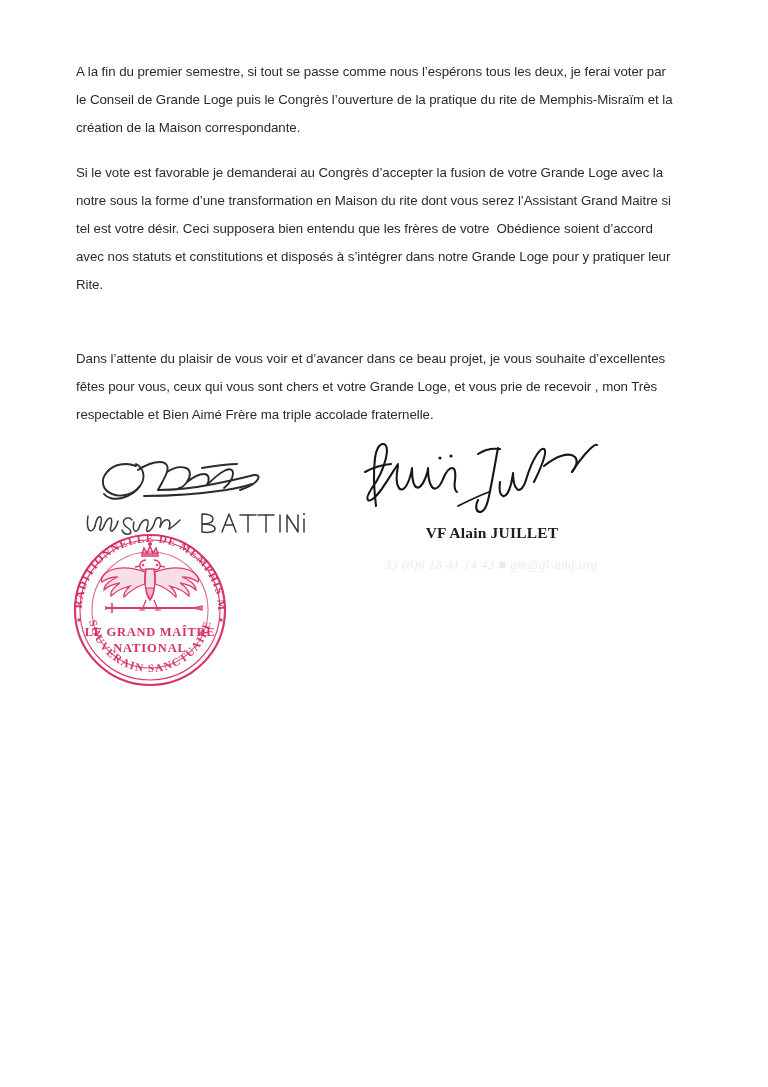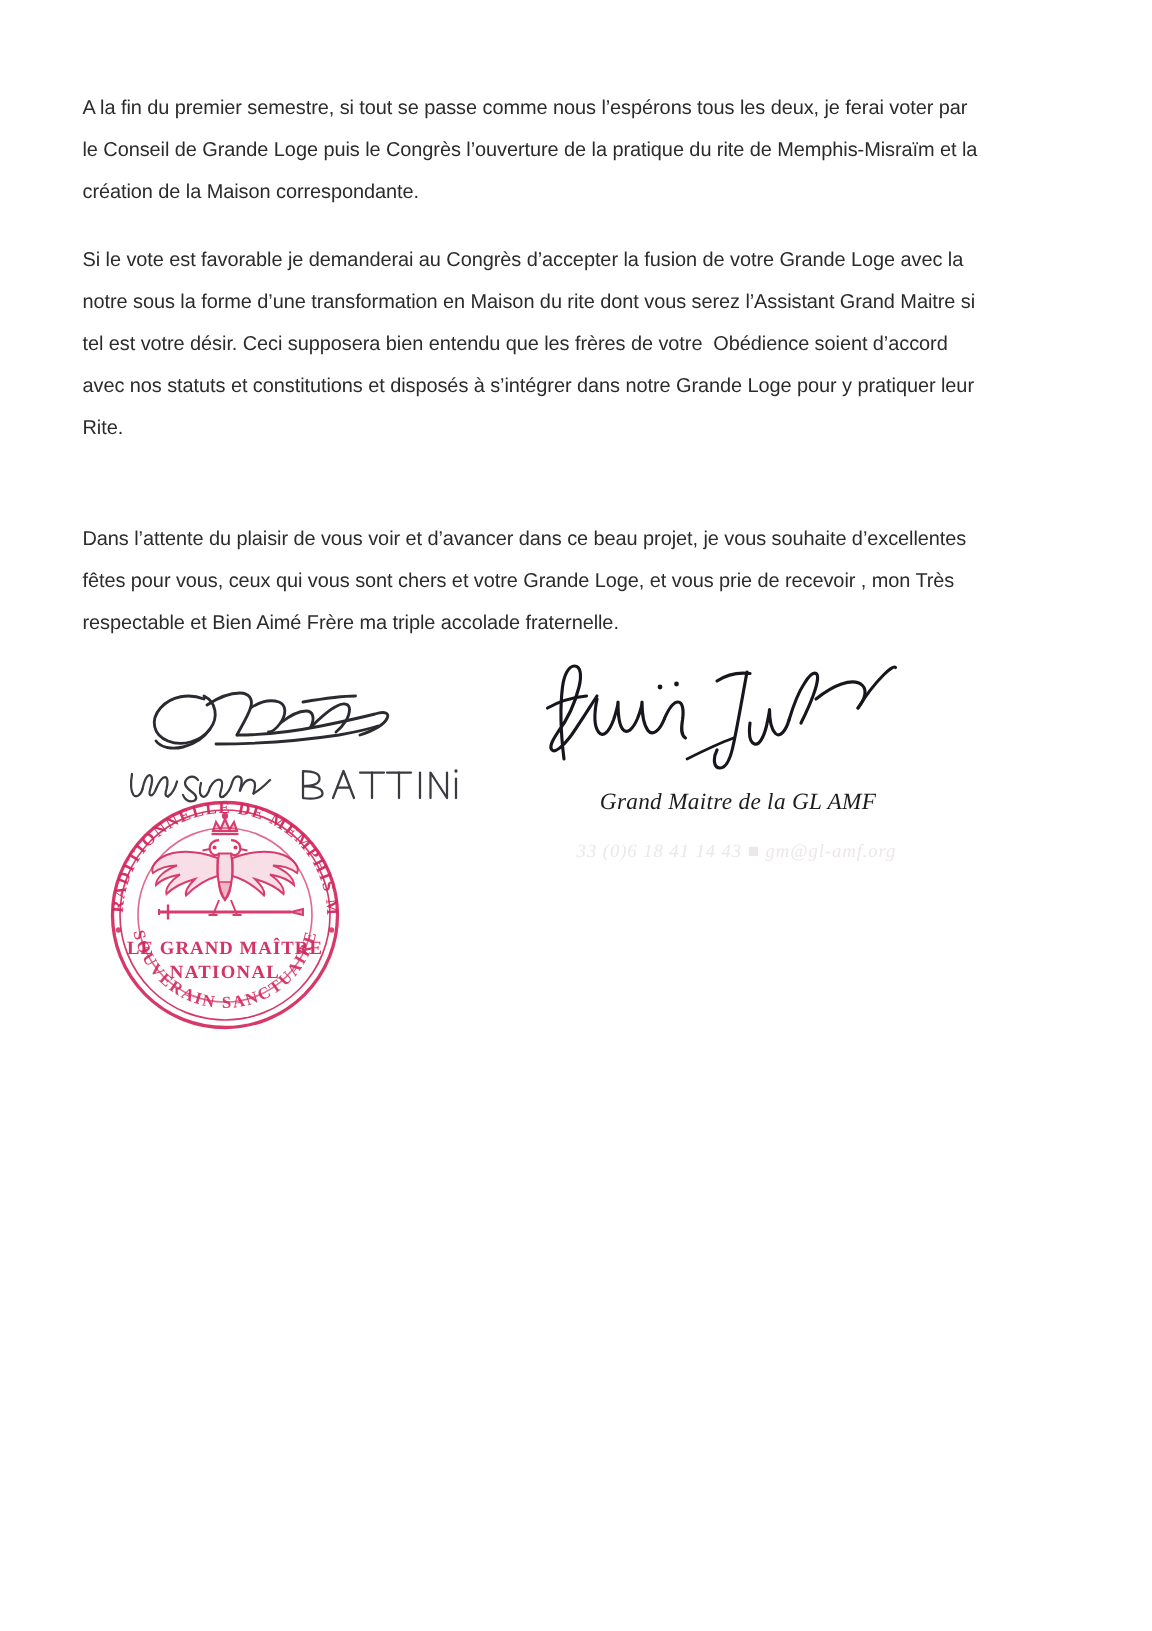--- a/index.html
+++ b/index.html
@@ -12,21 +12,21 @@
   }
   .page {
     position: relative;
     width: 768px;
     height: 1087px;
     background: #ffffff;
     overflow: hidden;
   }
   .letter-body {
     position: absolute;
-    left: 55px;
+    left: 76px;
     top: 58px;
     width: 600px;
   }
   .para {
     font-family: "Liberation Sans", sans-serif;
     font-size: 13.3px;
     line-height: 28px;
     color: #2b2b2b;
     text-align: left;
     margin: 0 0 17px 0;
@@ -146,21 +146,21 @@
 
         <path d="M152 50 C151 58 152 63 155 64 C158 65 161 60 163 52 C164 47 165 43 165 41 C165 48 166 54 169 57 C172 60 176 55 178 48"></path>
         <path d="M178 48 C181 38 184 30 188 24 C191 19 194 16 196 17 C198 18 197 24 194 32 C191 40 188 46 186 50"></path>
         <path d="M196 34 C201 30 207 26 213 24 C219 22 224 22 227 25 C230 28 229 34 224 40"></path>
         <path d="M224 40 C229 32 235 24 241 18 C245 14 248 12 249 13"></path>
 
         <path d="M110 74 C120 69 130 64 141 60" stroke-width="1.8"></path>
       </svg>
     </div>
 
-    <div class="sig-title">Grand Maitre de la GL AMF</div>
+    <div class="sig-name">VF Alain JUILLET</div>
     <div class="sig-contact">33 (0)6 18 41 14 43   ■   gm@gl-amf.org</div>
   </div>
 
   <div class="hand-block">
 
     <div class="hand-sig">
       <svg width="230" height="56" viewBox="0 0 230 56" fill="none" stroke="#2a2a30" stroke-width="1.9" stroke-linecap="round" stroke-linejoin="round">
 
         <path d="M62 14 C52 10 40 12 33 20 C26 28 28 38 38 42 C48 46 60 42 66 34 C72 26 70 16 62 12"></path>
         <path d="M66 34 C62 40 56 44 48 46 C40 48 33 46 30 42"></path>

